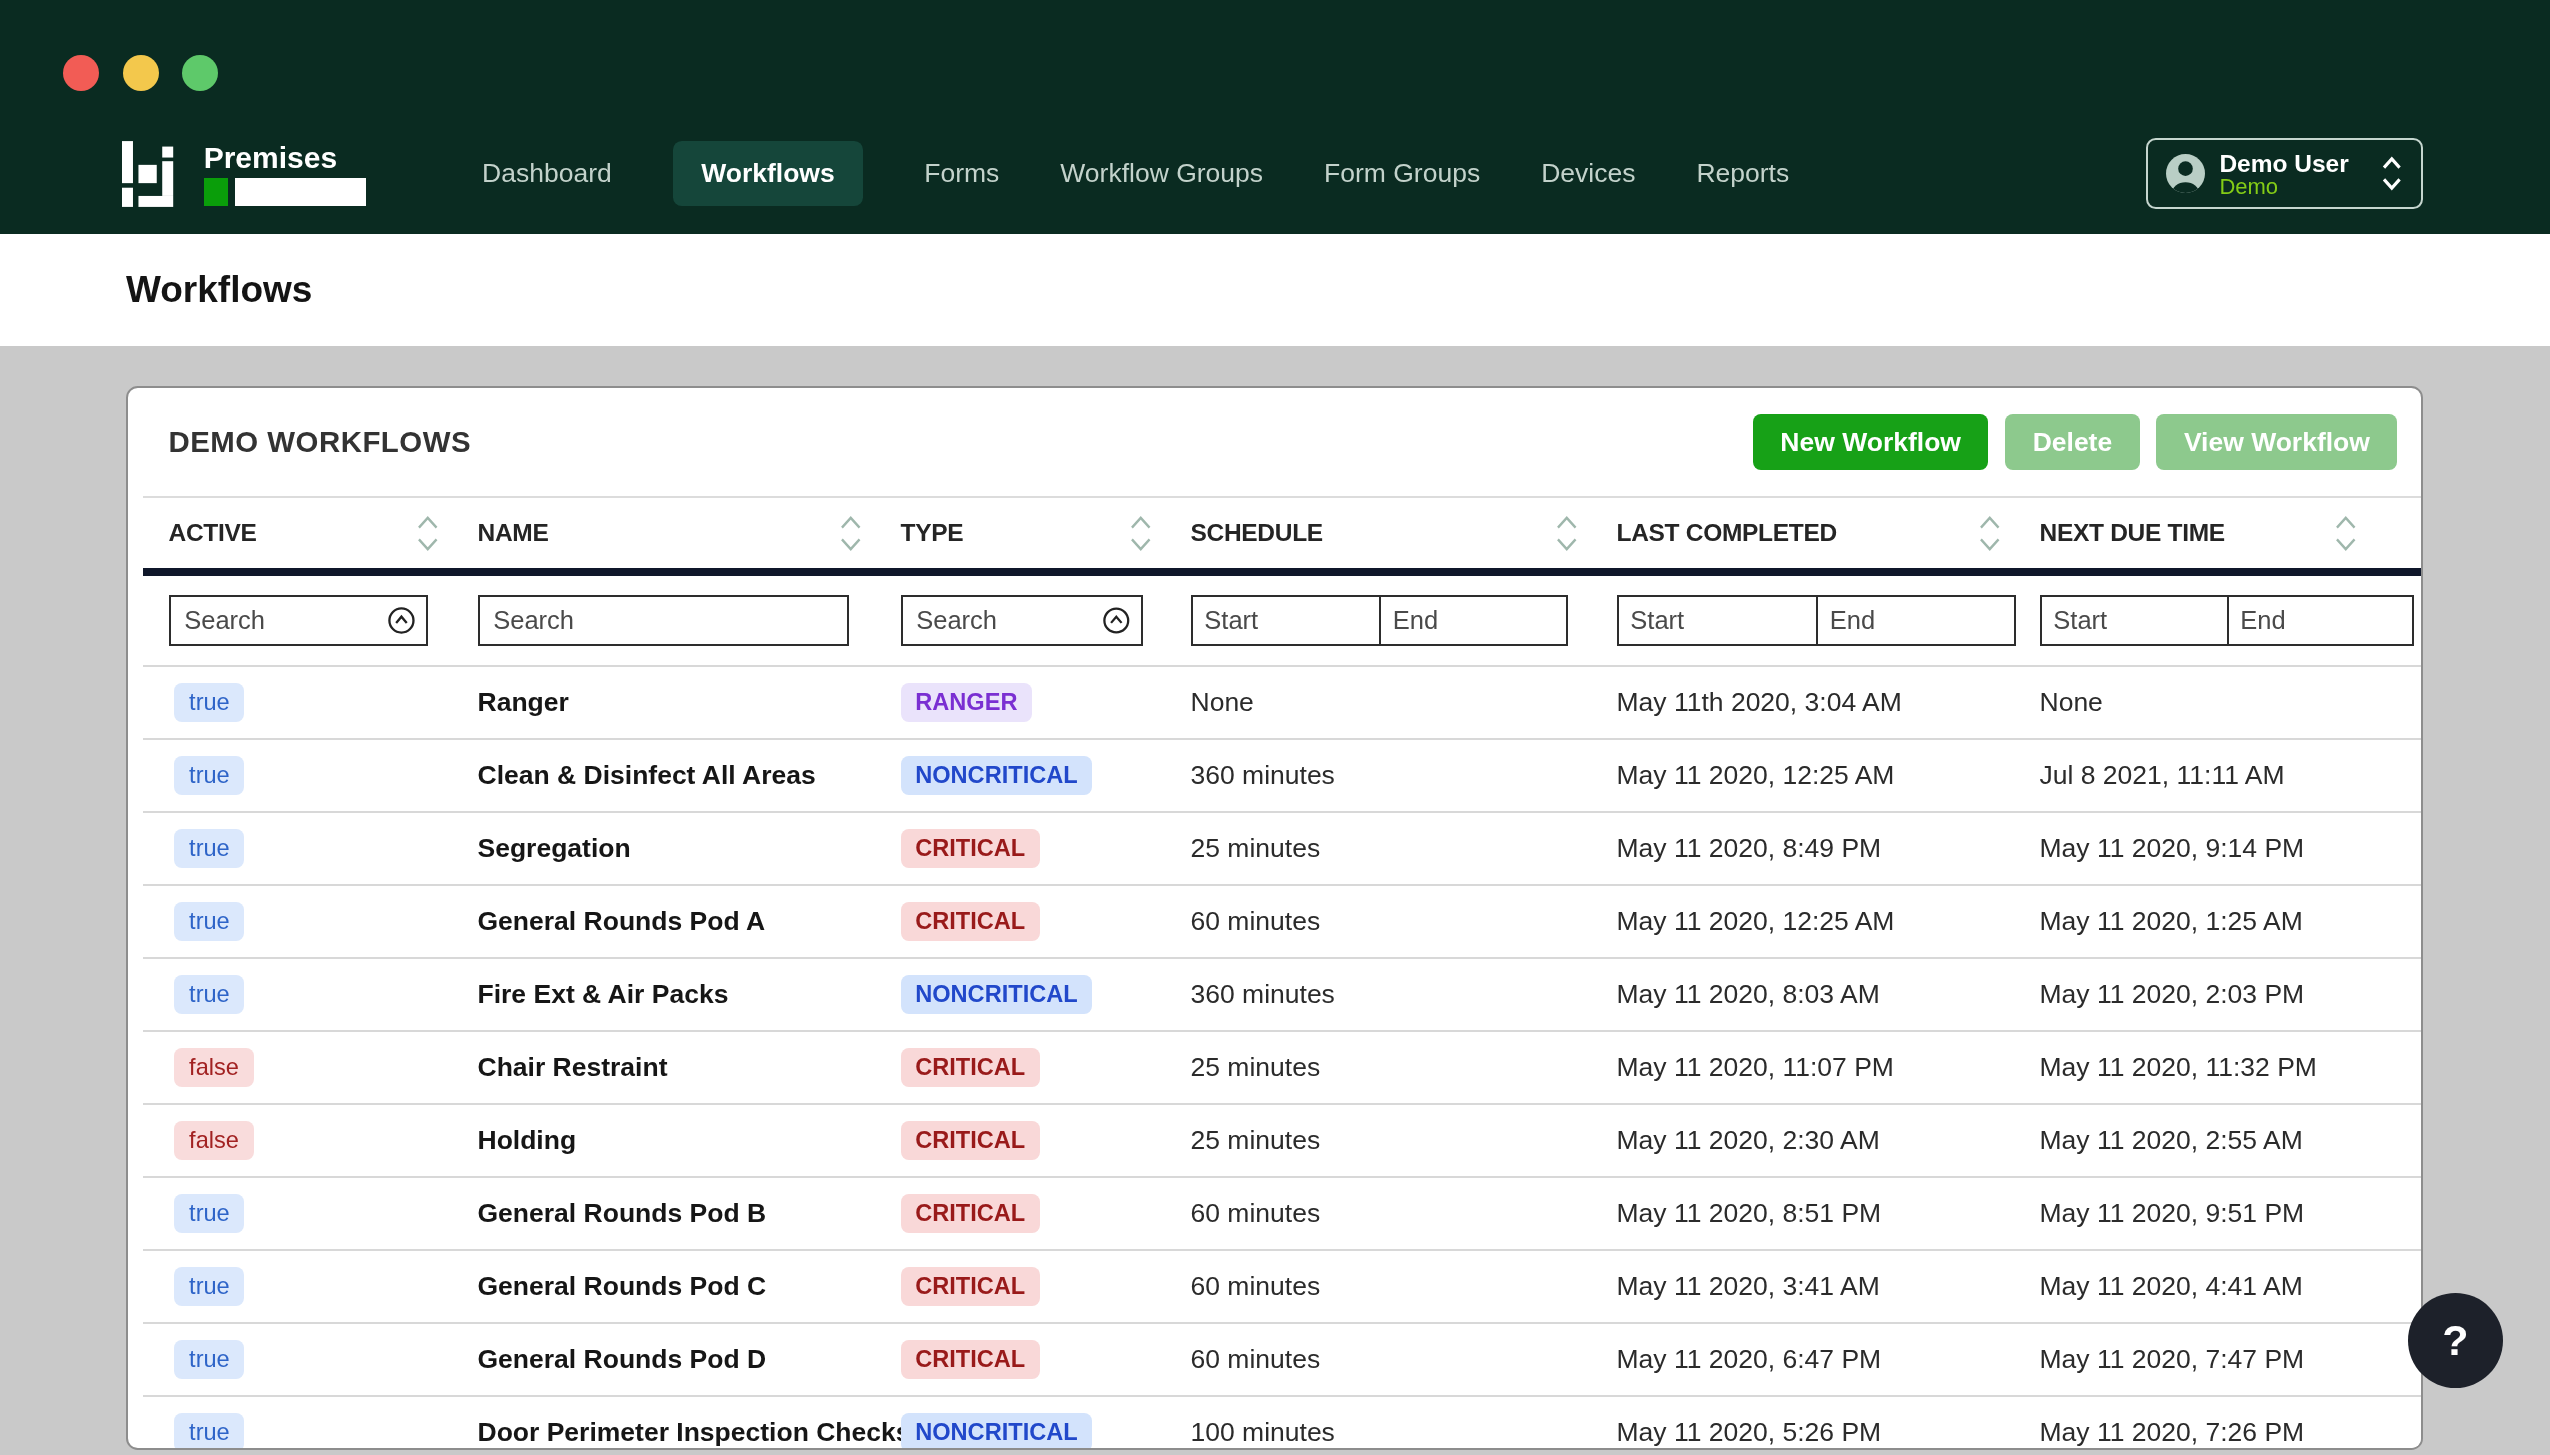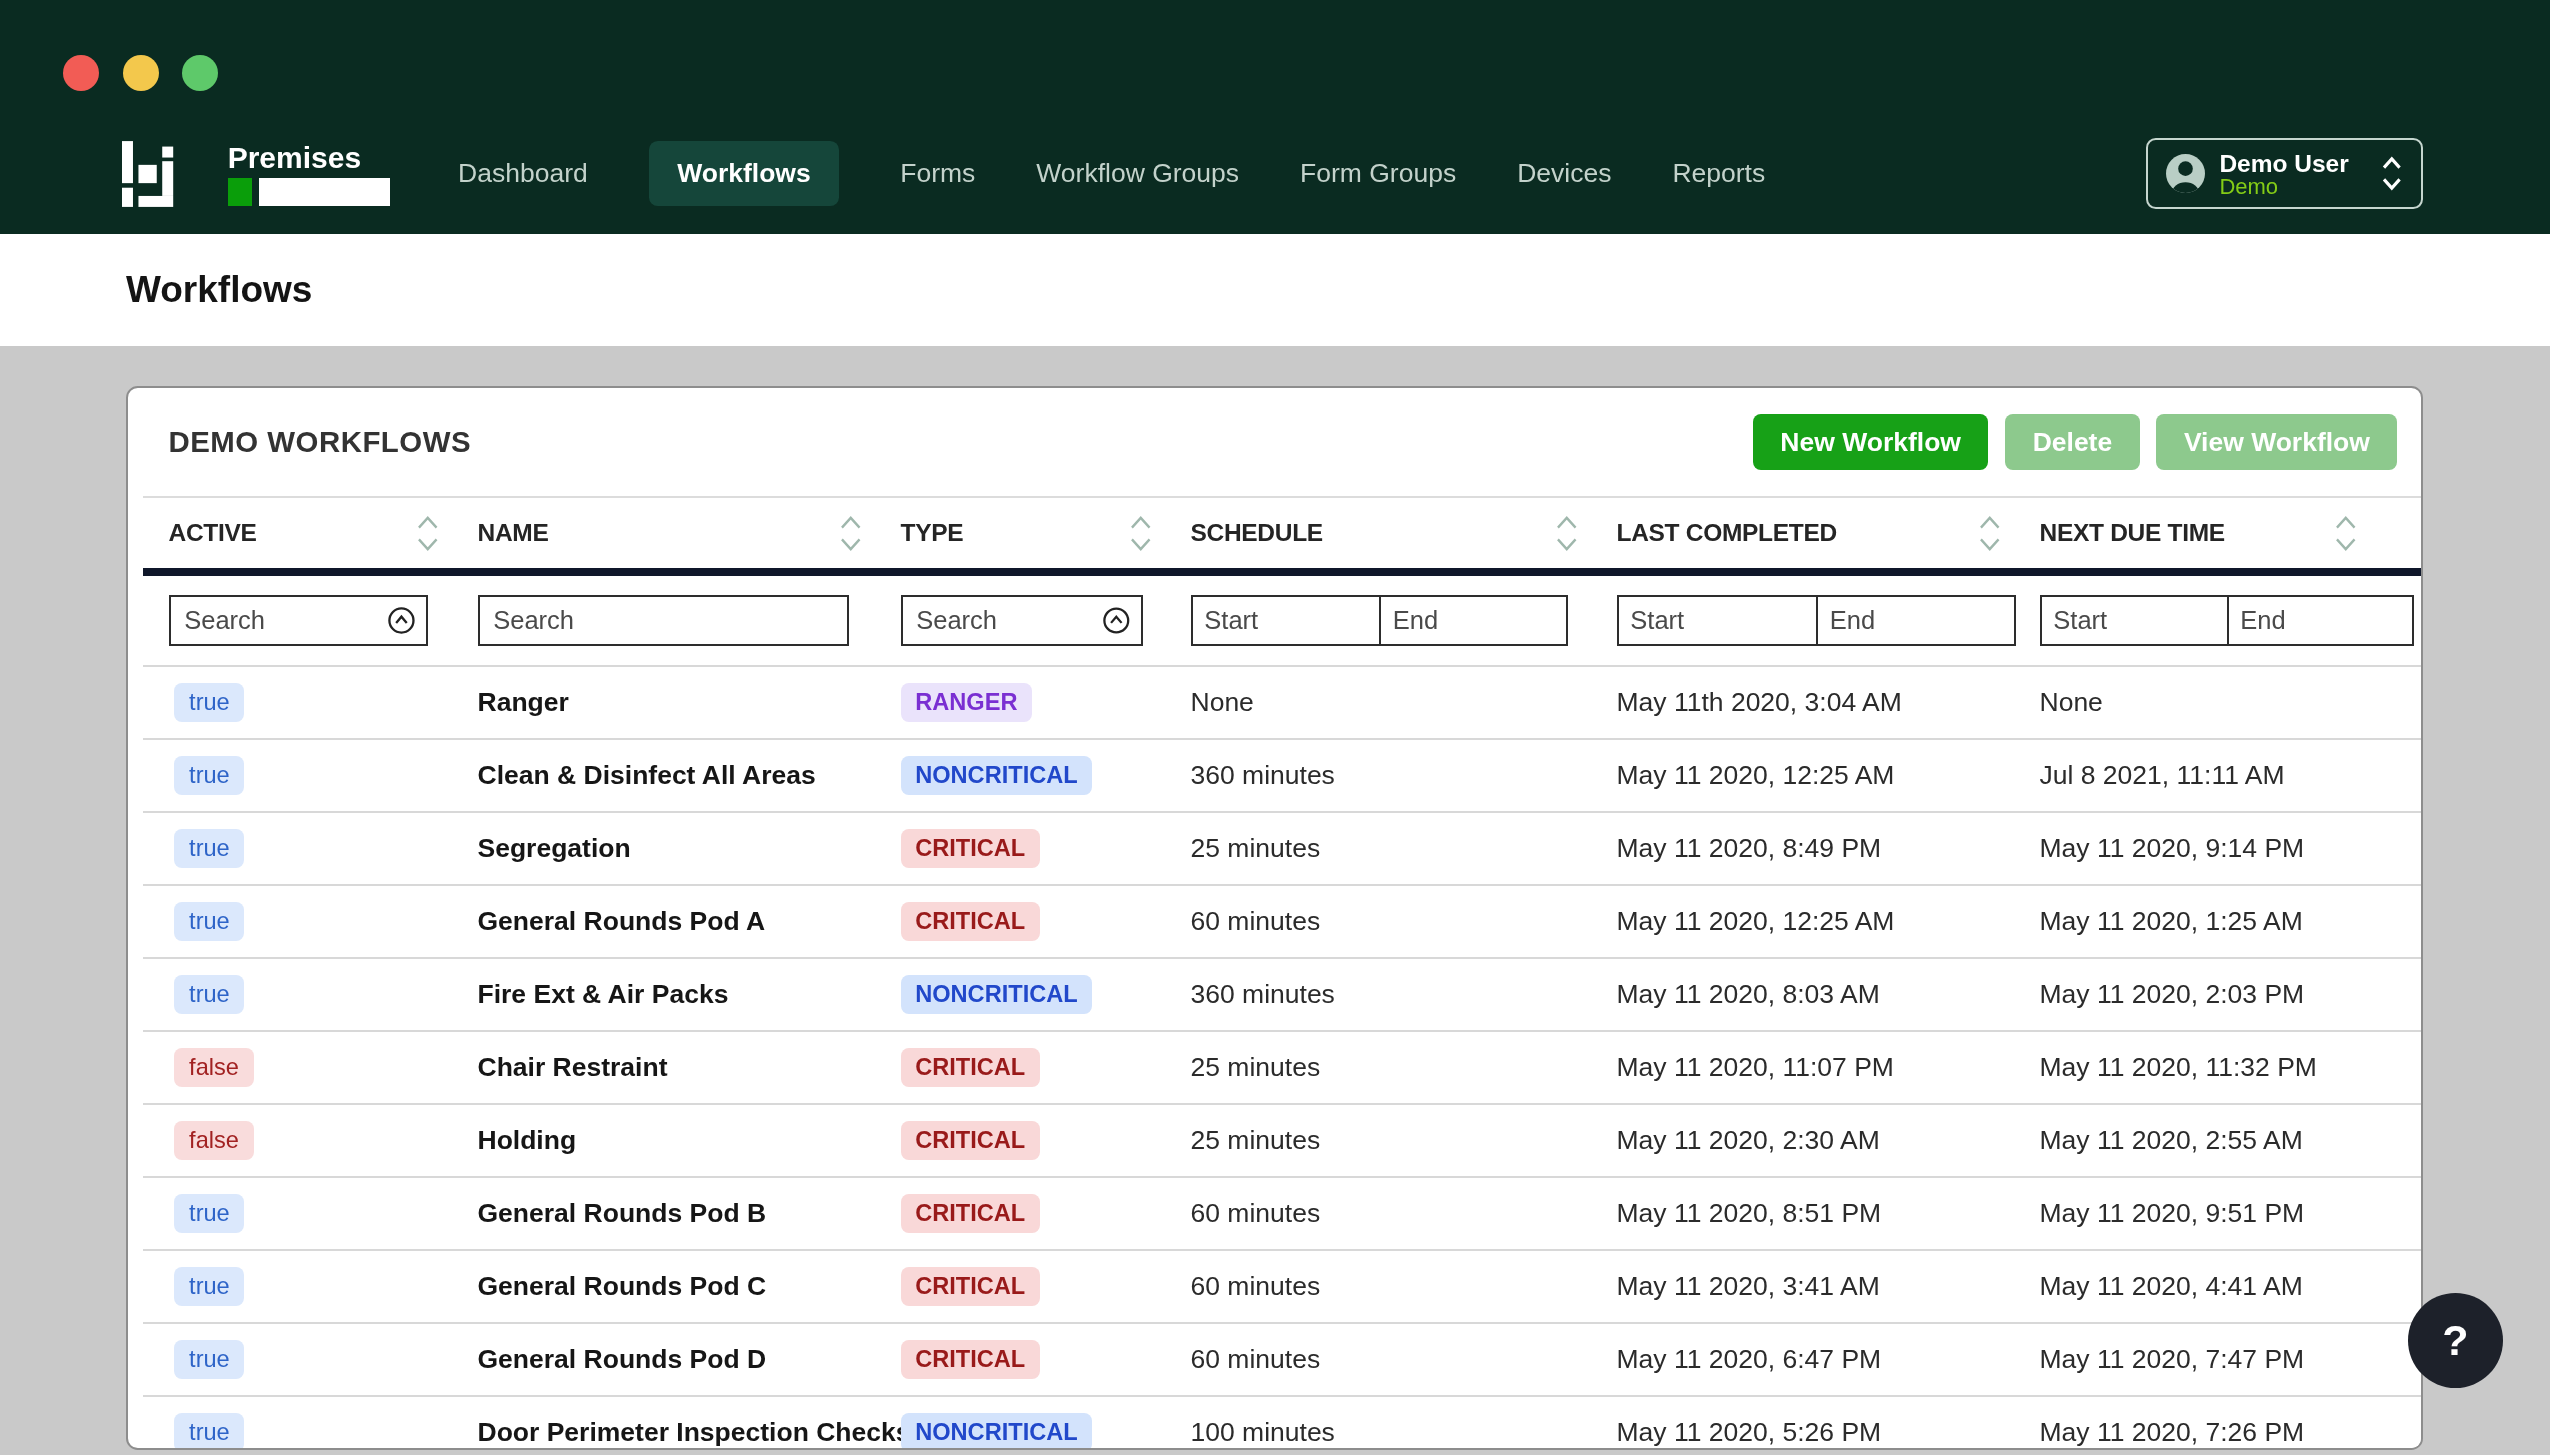--- a/index.html
+++ b/index.html
@@ -31,31 +31,31 @@
   .nav-content {
     position: absolute;
     left: 0; right: 0; top: 135px;
     height: 77px;
     display: flex;
     align-items: center;
     padding-left: 122px;
     padding-right: 127px;
   }
   .brand { display: flex; align-items: flex-start; gap: 17.7px; cursor: pointer; }
-  .brand-text { display: flex; flex-direction: column; margin-left: 24px; }
+  .brand-text { display: flex; flex-direction: column; }
   .brand-name { color: #ffffff; font-size: 30px; font-weight: bold; line-height: 33px; }
   .brand-sub { margin-top: 4.9px; display: flex; align-items: center; gap: 6.9px; }
   .brand-sub-square { width: 24.5px; height: 27.5px; background: #0a9e0a; }
   .brand-sub-bar { width: 131px; height: 27.5px; background: #ffffff; }
 
   .nav-menu {
     display: flex;
     align-items: center;
     gap: 61px;
-    margin-left: 68px;
+    margin-left: 116px;
   }
   .nav-item {
     color: #c3d2cb;
     font-size: 26.5px;
     text-decoration: none;
     white-space: nowrap;
     cursor: pointer;
   }
   .nav-item.active {
     color: #ffffff;

